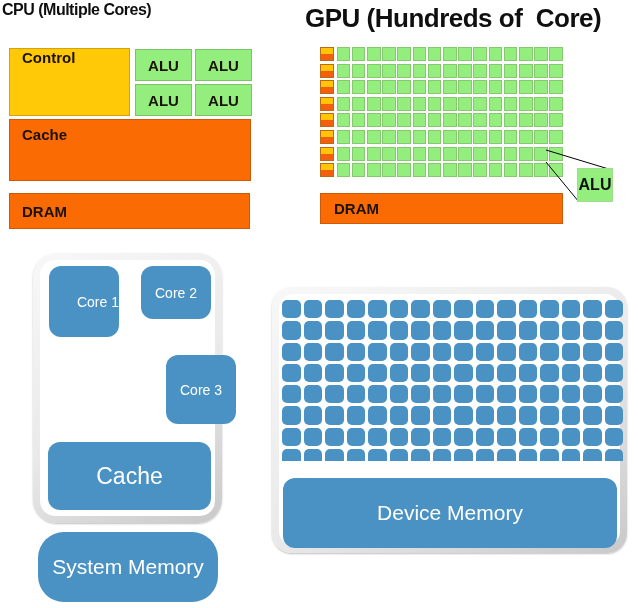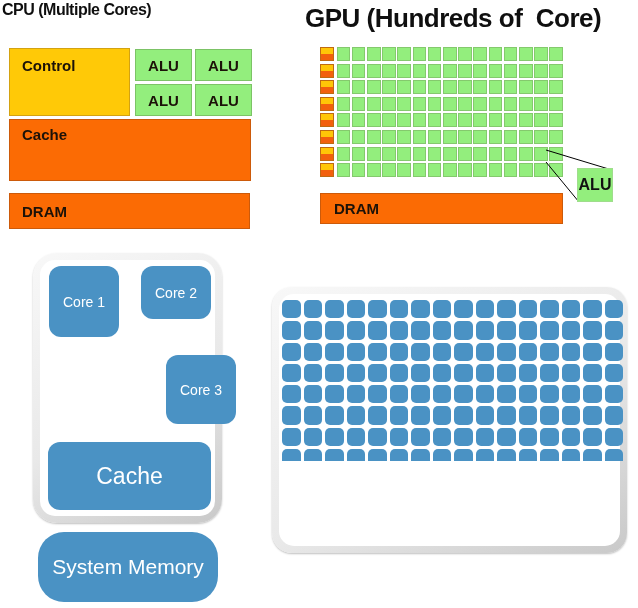--- a/index.html
+++ b/index.html
@@ -31,21 +31,21 @@
   .blk { position: absolute; }
   .blk-label {
     font-weight: bold;
     font-size: 15px;
     color: #1c1208;
   }
   #cpu-control {
     left: 9px; top: 48px; width: 121px; height: 68px;
     background: #FFC907;
     border: 1px solid #d3a211;
-    padding: 8px 0 0 12px;
+    padding: 0 0 0 12px;
   }
   .cpu-alu {
     position: absolute;
     width: 57px; height: 32px;
     background: #93EE7D;
     border: 1px solid #7cc366;
     display: flex; align-items: center; justify-content: center;
   }
   #cpu-alu-1 { left: 135px; top: 49px; }
   #cpu-alu-2 { left: 195px; top: 49px; }
@@ -114,21 +114,21 @@
   #gpu-chip { left: 272px; top: 287px; width: 355px; height: 266px; border-radius: 20px; }
 
   .blue-blk {
     position: absolute;
     background: #4A92C4;
     color: #ffffff;
     display: flex; align-items: center; justify-content: center;
     z-index: 2;
   }
   .core-blk { width: 70px; border-radius: 12px; font-size: 14px; }
-  #core-1 { left: 49px;  top: 266px; height: 71px; }
+  #core-1 { left: 49px;  top: 266px; height: 71px; justify-content: flex-end; }
   #core-2 { left: 141px; top: 266px; height: 53px; text-align: center; }
   #core-4 { left: 49px;  top: 355px; height: 69px; }
   #core-3 { left: 141px; top: 355px; height: 69px; margin-left: 25px; }
   #cpu-chip-cache {
     left: 48px; top: 442px; width: 163px; height: 68px;
     border-radius: 12px; font-size: 23px;
   }
   #system-memory {
     left: 38px; top: 532px; width: 180px; height: 70px;
     border-radius: 26px; font-size: 21px;
@@ -480,14 +480,17 @@
       <div class="gpu-core-sq"></div>
       <div class="gpu-core-sq"></div>
       <div class="gpu-core-sq"></div>
       <div class="gpu-core-sq"></div>
       <div class="gpu-core-sq"></div>
       <div class="gpu-core-sq"></div>
       <div class="gpu-core-sq"></div>
       <div class="gpu-core-sq"></div>
       <div class="gpu-core-sq"></div>
     </div>
+  <div id="device-memory" class="blue-blk">
+    <span>Device Memory</span>
+  </div>
 
 </div>
 
 </body></html>

